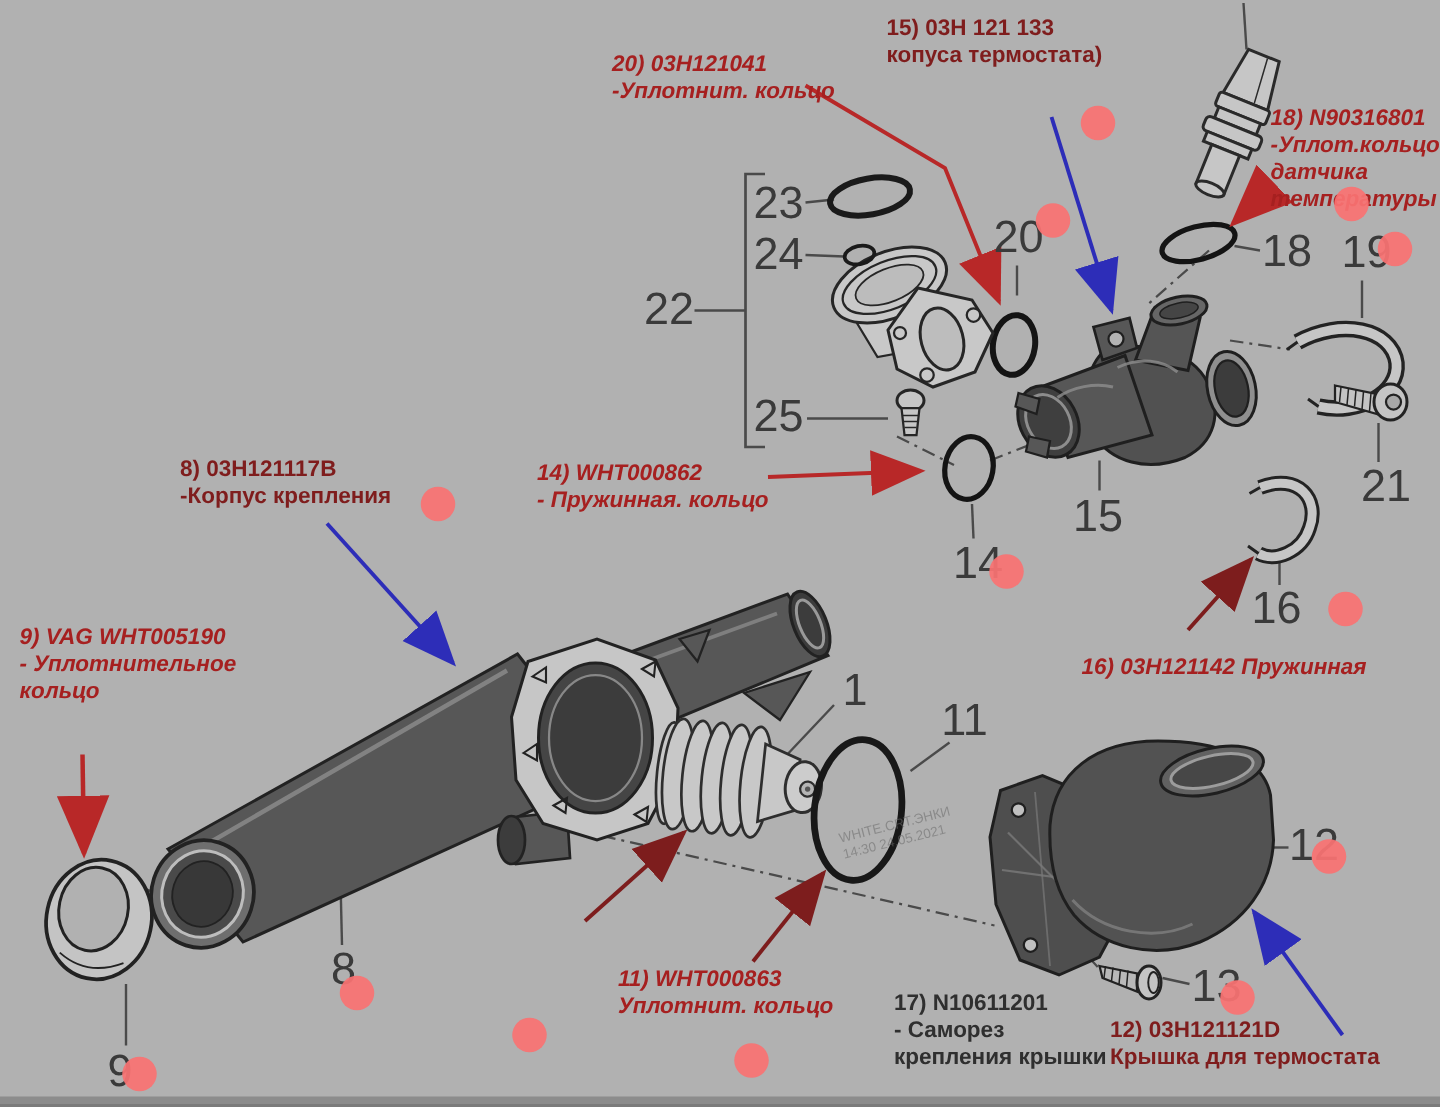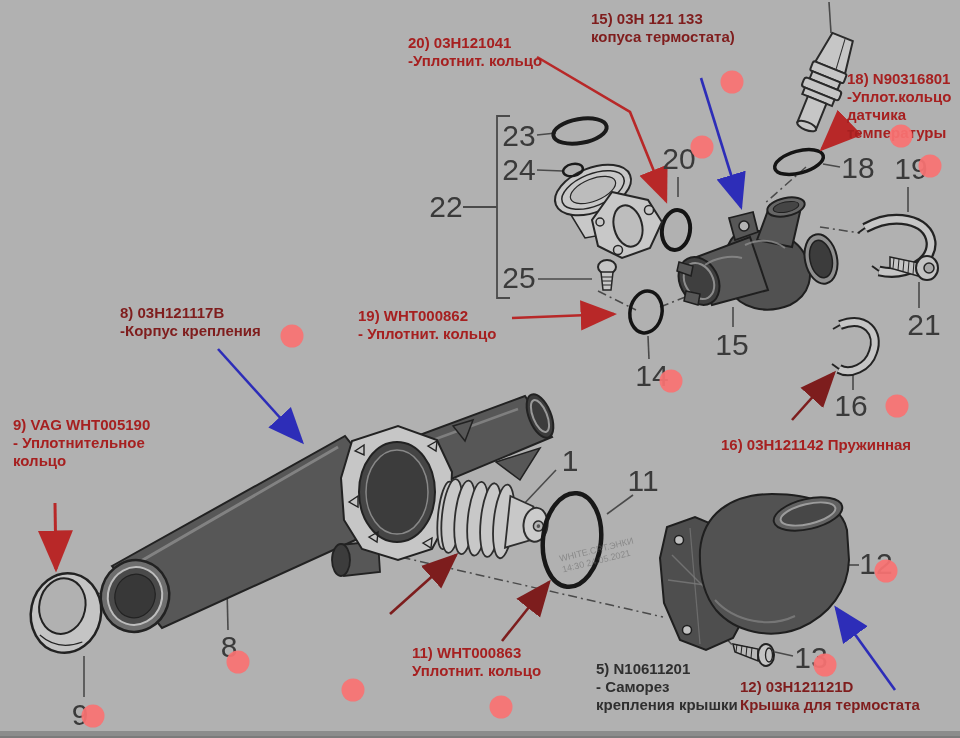--- a/index.html
+++ b/index.html
@@ -1,20 +1,20 @@
 <!DOCTYPE html>
 <html><head>
 <meta charset="utf-8">
 <style>
   html,body{margin:0;padding:0;background:#b1b1b1;}
   .stage{position:relative;width:960px;height:738px;overflow:hidden;
          background:#b1b1b1;font-family:"Liberation Sans",sans-serif;}
   svg{position:absolute;left:0;top:0;}
   .ann{position:absolute;font-weight:bold;font-size:15px;line-height:18px;white-space:nowrap;}
-  .c-red{color:#a62020;}
+  .c-red{color:#a62020;font-style:italic;}
   .c-blue{color:#7f1d1d;}
   .c-dark{color:#2f2f2f;}
   .num{position:absolute;transform:translate(-50%,-50%);font-size:30px;color:#3a3a3a;
        font-family:"Liberation Sans",sans-serif;}
   .dot{position:absolute;width:23px;height:23px;border-radius:50%;background:#f97272;
        transform:translate(-50%,-50%);opacity:.93;}
   .bottom-bar{position:absolute;left:0;bottom:0;width:960px;height:7px;background:#8c8c8c;
        border-bottom:2px solid #7b7b7b;box-sizing:border-box;}
 </style>
 </head>
@@ -292,37 +292,37 @@
   <div>18) N90316801</div>
       <div>-Уплот.кольцо</div>
   <div>датчика</div>
       <div>температуры</div>
 </div>
 <div class="ann c-blue" style="left:120px;top:304px">
   <div>8) 03H121117B</div>
       <div>-Корпус крепления</div>
 </div>
 <div class="ann c-red" style="left:358px;top:307px">
-  <div>19) WHT000862</div>
-      <div>- Уплотнит. кольцо</div>
+  <div>14) WHT000862</div>
+      <div>- Пружинная. кольцо</div>
 </div>
 <div class="ann c-red" style="left:13px;top:416px">
   <div>9) VAG WHT005190</div>
       <div>- Уплотнительное</div>
       <div>кольцо</div>
 </div>
 <div class="ann c-red" style="left:721px;top:436px">
   <div>16) 03H121142  Пружинная</div>
 </div>
 <div class="ann c-red" style="left:412px;top:644px">
   <div>11) WHT000863</div>
       <div>Уплотнит. кольцо</div>
 </div>
 <div class="ann c-dark" style="left:596px;top:660px">
-  <div>5) N10611201</div>
+  <div>17) N10611201</div>
       <div>- Саморез</div>
       <div>крепления крышки</div>
 </div>
 <div class="ann c-blue" style="left:740px;top:678px">
   <div>12) 03H121121D</div>
       <div>Крышка для термостата</div>
 </div>
 
 <div class="dot" style="left:732px;top:82px"></div>
 <div class="dot" style="left:901px;top:136px"></div>

